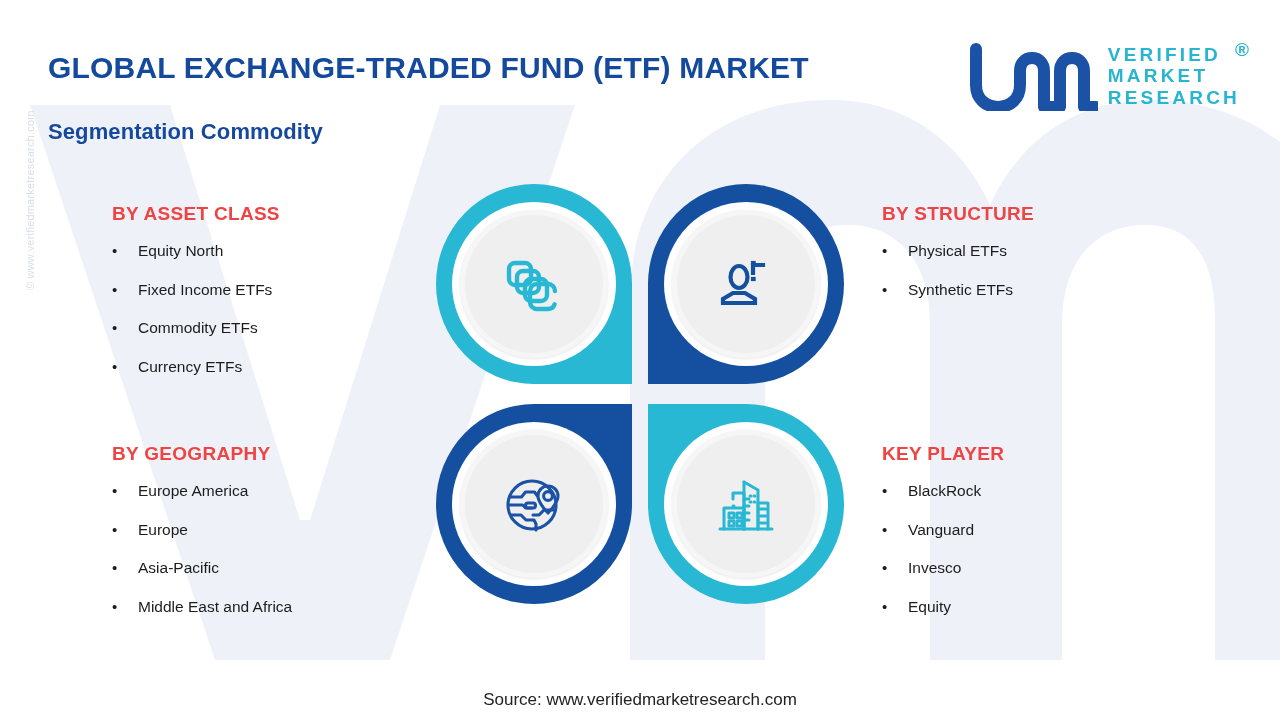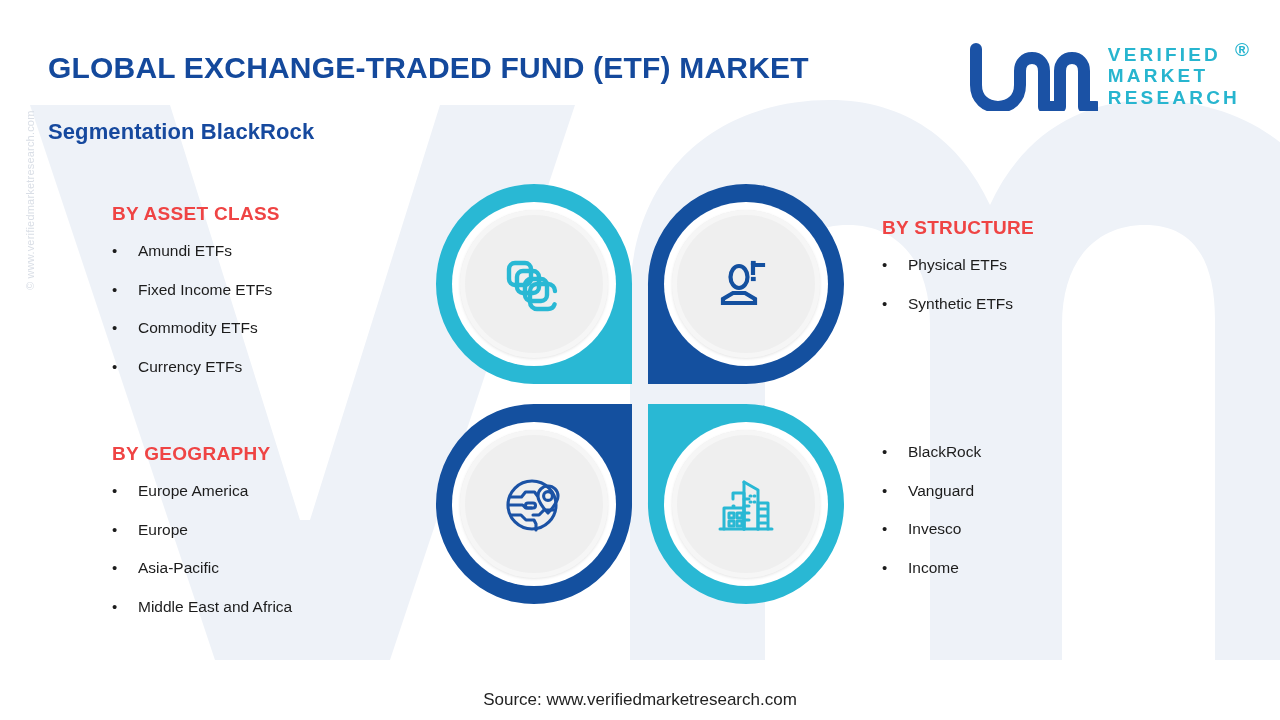--- a/index.html
+++ b/index.html
@@ -98,21 +98,21 @@
     letter-spacing: 0 !important;
     font-weight: bold;
   }
 
   
   .col {
     position: absolute;
     z-index: 4;
   }
   #col-asset-class { left: 112px; top: 203px; width: 330px; }
-  #col-structure   { left: 882px; top: 217px; width: 340px; }
+  #col-structure   { left: 882px; top: 203px; width: 340px; }
   #col-geography   { left: 112px; top: 443px; width: 340px; }
   #col-key-player  { left: 882px; top: 443px; width: 340px; }
 
   .col-heading {
     font-size: 19px;
     font-weight: bold;
     color: #ef4444;
     letter-spacing: 0.3px;
     margin-bottom: 17px;
     white-space: nowrap;
@@ -211,21 +211,21 @@
              C 930 258 895 225 848 225
              C 802 225 765 255 765 320
              L 765 660 Z"></path>
   </g>
 </svg>
 
 <div id="side-watermark">© www.verifiedmarketresearch.com</div>
 
 <div id="header">
   <div id="page-title">GLOBAL EXCHANGE-TRADED FUND (ETF) MARKET</div>
-  <div id="page-subtitle">Segmentation BlackRock</div>
+  <div id="page-subtitle">Segmentation Commodity</div>
 
   <div id="logo">
     <svg id="logo-mark" width="128" height="70" viewBox="0 0 128 70" aria-hidden="true">
 
       <path d="M 6 8
                L 6 44
                C 6 58 16 66 28 66
                C 40 66 50 58 50 44
                L 50 30
                C 50 22 55 17 62 17
@@ -245,21 +245,21 @@
       <span id="logo-reg">®</span>
     </div>
   </div>
 </div>
 
 <div class="col" id="col-asset-class">
   <div class="col-heading">BY ASSET CLASS</div>
   <ul class="bullet-list">
     <li>
       <span class="bullet-dot">•</span>
-      <span>Amundi ETFs</span>
+      <span>Equity North</span>
     </li>
     <li>
       <span class="bullet-dot">•</span>
       <span>Fixed Income ETFs</span>
     </li>
     <li>
       <span class="bullet-dot">•</span>
       <span>Commodity ETFs</span>
     </li>
     <li>
@@ -299,36 +299,37 @@
       <span>Asia-Pacific</span>
     </li>
     <li>
       <span class="bullet-dot">•</span>
       <span>Middle East and Africa</span>
     </li>
   </ul>
 </div>
 
 <div class="col" id="col-key-player">
+  <div class="col-heading">KEY PLAYER</div>
   <ul class="bullet-list">
     <li>
       <span class="bullet-dot">•</span>
       <span>BlackRock</span>
     </li>
     <li>
       <span class="bullet-dot">•</span>
       <span>Vanguard</span>
     </li>
     <li>
       <span class="bullet-dot">•</span>
       <span>Invesco</span>
     </li>
     <li>
       <span class="bullet-dot">•</span>
-      <span>Income</span>
+      <span>Equity</span>
     </li>
   </ul>
 </div>
 
 <div id="quad-graphic">
 
   <div class="quad" id="quad-tl">
     <svg class="quad-ring" viewBox="0 0 204 208" aria-hidden="true">
       <path d="M 102 4
                A 98 100 0 0 0 102 204

